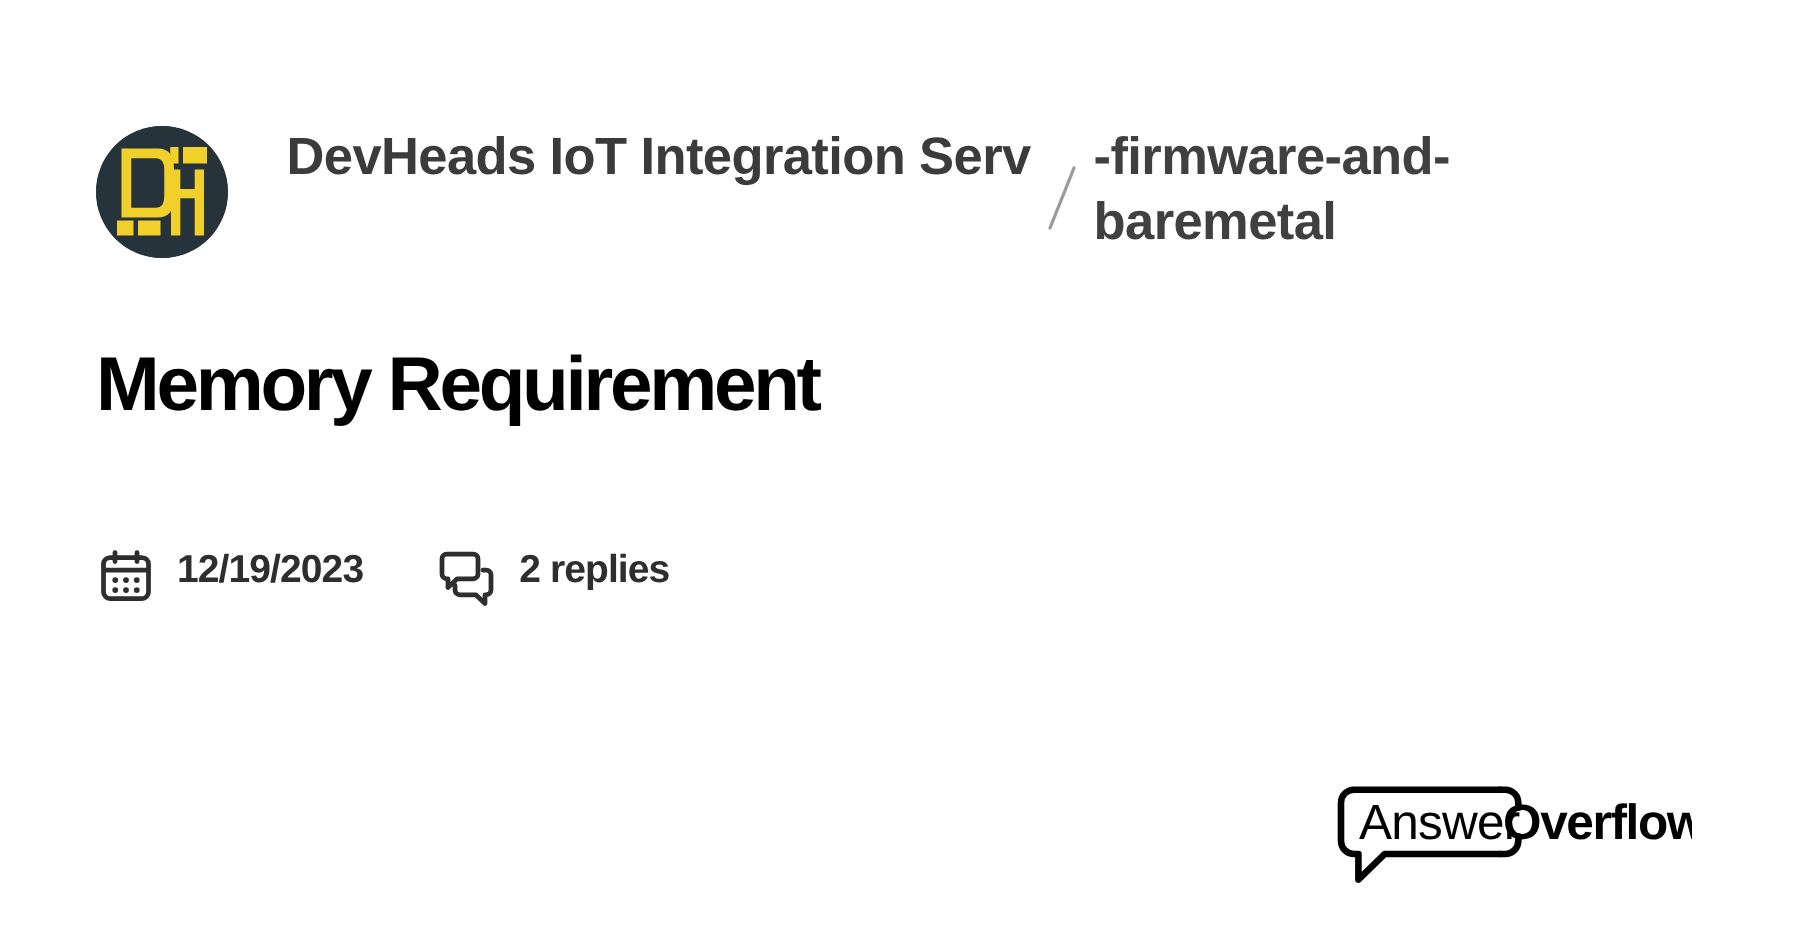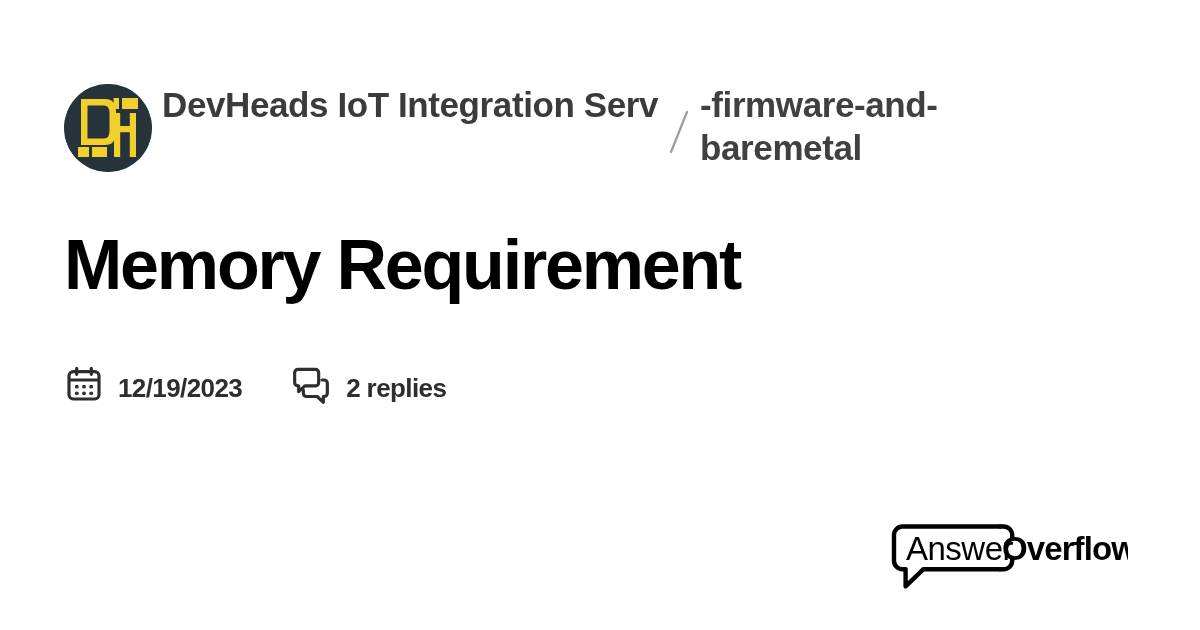--- a/index.html
+++ b/index.html
@@ -37,21 +37,21 @@
     overflow: hidden;
   }
   #avatar svg { display: block; width: 88px; height: 88px; }
 
   #server-name {
     font-size: 35px;
     line-height: 1.22;
     font-weight: bold;
     color: #3b3b3b;
     letter-spacing: -0.4px;
-    margin-left: 10px;
+    margin-left: 39px;
     max-width: 500px;
     word-break: break-word;
   }
 
   #slash {
     flex: 0 0 auto;
     width: 30px;
     height: 74px;
     margin-left: 8px;
     margin-top: 10px;
@@ -68,39 +68,39 @@
     margin-left: 4px;
     max-width: 330px;
     word-break: break-word;
   }
 
   
   #title {
     position: absolute;
     left: 64px;
     top: 228px;
-    font-size: 70px;
+    font-size: 51px;
     line-height: 1.08;
     font-weight: bold;
     color: #000000;
     letter-spacing: -2.2px;
     max-width: 1080px;
   }
 
   
   #meta {
     position: absolute;
     left: 64px;
     top: 364px;
     display: flex;
     align-items: center;
   }
   .meta-item {
     display: flex;
-    align-items: flex-end;
+    align-items: flex-start;
   }
   .meta-item + .meta-item { margin-left: 48px; }
   .meta-icon { flex: 0 0 auto; display: block; }
   .meta-label {
     font-size: 26px;
     font-weight: bold;
     color: #2e2e2e;
     letter-spacing: -0.6px;
     margin-left: 14px;
     white-space: nowrap;

